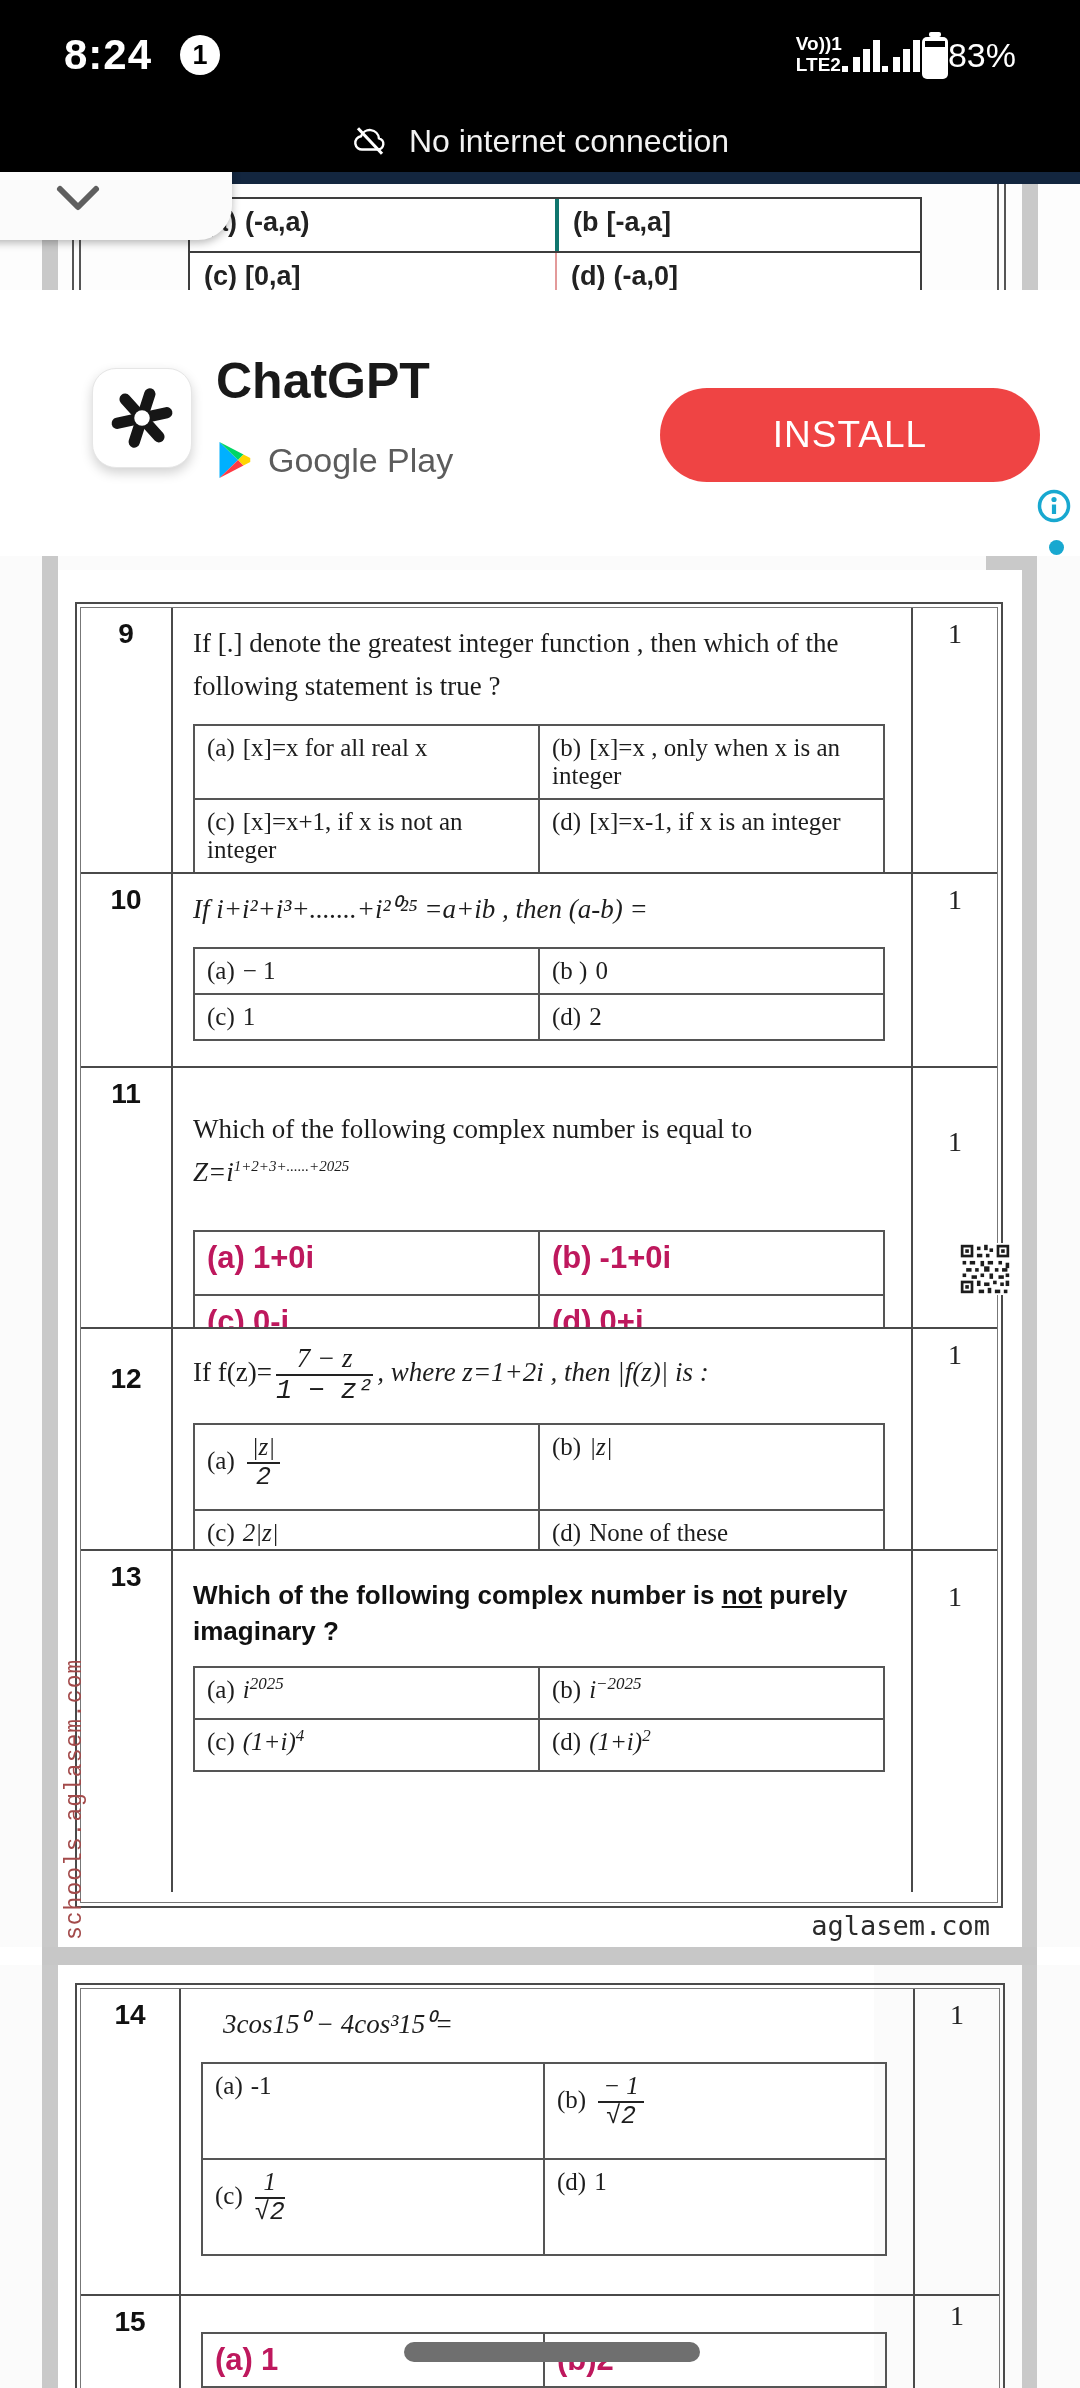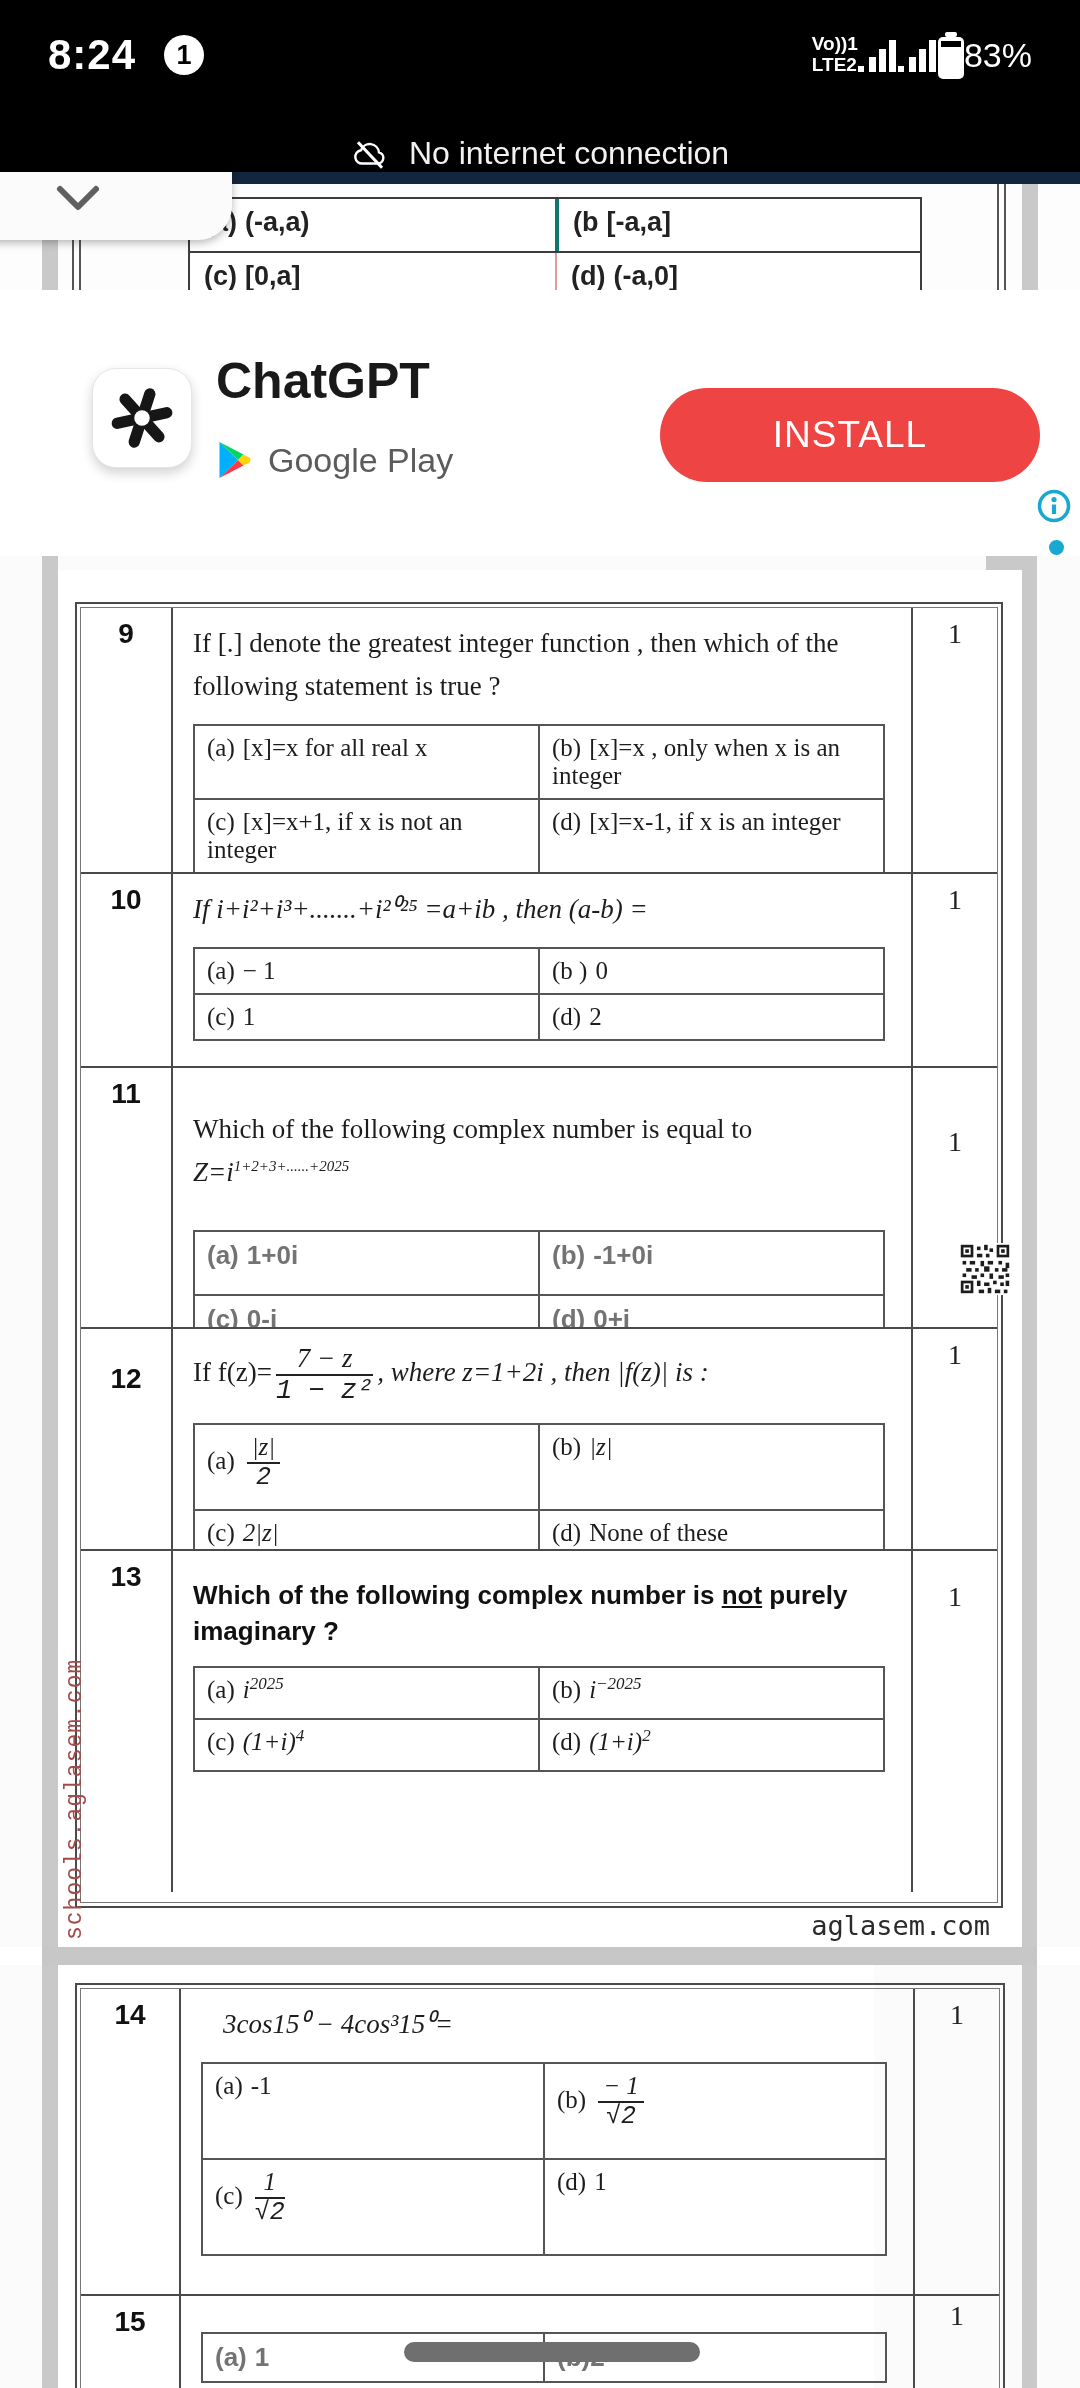--- a/index.html
+++ b/index.html
@@ -1,36 +1,36 @@
 <!DOCTYPE html>
 <html><head>
 <meta charset="utf-8">
 <style>
   html,body{margin:0;padding:0;background:#fff;}
   .screen{position:relative;width:1080px;height:2388px;background:#fff;overflow:hidden;
           font-family:"Liberation Sans",sans-serif;}
 
   
   .status-bar{position:absolute;top:0;left:0;width:1080px;height:110px;background:#000;color:#fff;
-    display:flex;justify-content:space-between;align-items:center;padding:0 48px;box-sizing:border-box;}
+    display:flex;justify-content:space-between;align-items:center;padding:0 64px;box-sizing:border-box;}
   .sb-left{display:flex;align-items:center;gap:28px;}
   .sb-time{font-size:42px;font-weight:600;letter-spacing:1px;}
   .sb-badge{width:40px;height:40px;border-radius:50%;background:#fff;color:#000;font-weight:700;
     font-size:27px;display:flex;align-items:center;justify-content:center;}
   .sb-right{display:flex;align-items:center;gap:0;}
   .sb-net{display:flex;flex-direction:column;align-items:flex-start;font-size:19px;font-weight:700;line-height:1.1;}
   .sb-batt{position:relative;width:26px;height:47px;}
   .batt-nub{position:absolute;top:0;left:7px;width:12px;height:5px;background:#fff;border-radius:2px;}
   .batt-body{position:absolute;top:5px;left:0;width:26px;height:42px;background:#fff;border-radius:5px;}
   .batt-gap{position:absolute;top:9px;left:3px;width:20px;height:6px;background:#000;}
   .sb-pct{font-size:34px;font-weight:500;}
 
   
   .offline-banner{position:absolute;top:110px;left:0;width:1080px;height:62px;background:#000;color:#f2f2f2;
-    display:flex;align-items:flex-end;justify-content:center;gap:20px;font-size:32px;}
+    display:flex;align-items:center;justify-content:center;gap:20px;font-size:32px;}
 
   
   .viewer-top{position:absolute;top:172px;left:0;width:1080px;height:118px;background:#fdfdfd;overflow:hidden;}
   .vt-navy{position:absolute;top:0;left:0;width:1080px;height:12px;background:#13263f;}
   .vt-dot{position:absolute;top:-7px;left:186px;width:29px;height:29px;border-radius:50%;background:#f1ab17;z-index:2;}
   .vt-line{position:absolute;top:12px;width:2px;height:106px;background:#555;}
   .vt-gray{position:absolute;top:12px;width:16px;height:106px;background:#c9c9c9;}
   .vt-table{position:absolute;left:188px;top:25px;width:730px;border:2px solid #3d3d3d;background:#fff;z-index:1;}
   .vt-row{display:flex;height:52px;}
   .vt-row + .vt-row{border-top:2px solid #3d3d3d;}
@@ -82,21 +82,21 @@
   .qtext.sansb{font-family:"Liberation Sans",sans-serif;font-weight:700;font-size:26px;color:#111;line-height:1.4;}
   .qtext.indent{padding-left:22px;}
   .mathit{font-style:italic;}
   .ul{text-decoration:underline;}
   .sup{font-size:17px;vertical-align:super;line-height:0;}
   .sup.small{font-size:15px;}
 
   .opts{width:calc(100% - 12px);margin:16px 0 0 0;border-collapse:collapse;table-layout:fixed;}
   .opts td{border:2px solid #555;font-family:"Liberation Serif",serif;font-size:25px;color:#1d1d1d;
     padding:8px 12px;vertical-align:top;box-sizing:border-box;}
-  .opts.sansb td{font-family:"Liberation Sans",sans-serif;font-weight:700;font-size:26px;color:#737373;}
+  .opts.sansb td{font-family:"Liberation Sans",sans-serif;font-weight:700;font-size:31px;color:#be185d;}
   .t46 td{height:46px;} .t48 td{height:48px;} .t52 td{height:52px;} .t64 td{height:64px;}
   .t86r1 tr:first-child td{height:86px;} .t86r1 tr:last-child td{height:48px;}
   .t96 td{height:96px;} .t40 td{height:40px;}
   .olab{margin-right:8px;}
 
   .frac{display:inline-block;text-align:center;vertical-align:middle;line-height:1.15;margin:0 4px;}
   .frac .fn{display:block;border-bottom:2px solid #222;padding:0 5px;}
   .frac .fd{display:block;font-family:Liberation Mono, monospace;}
 
   

